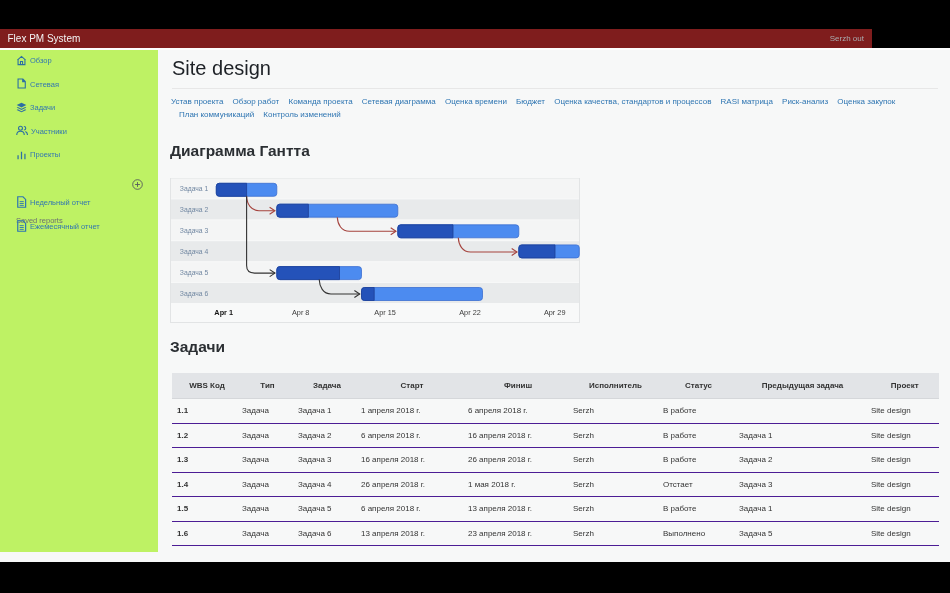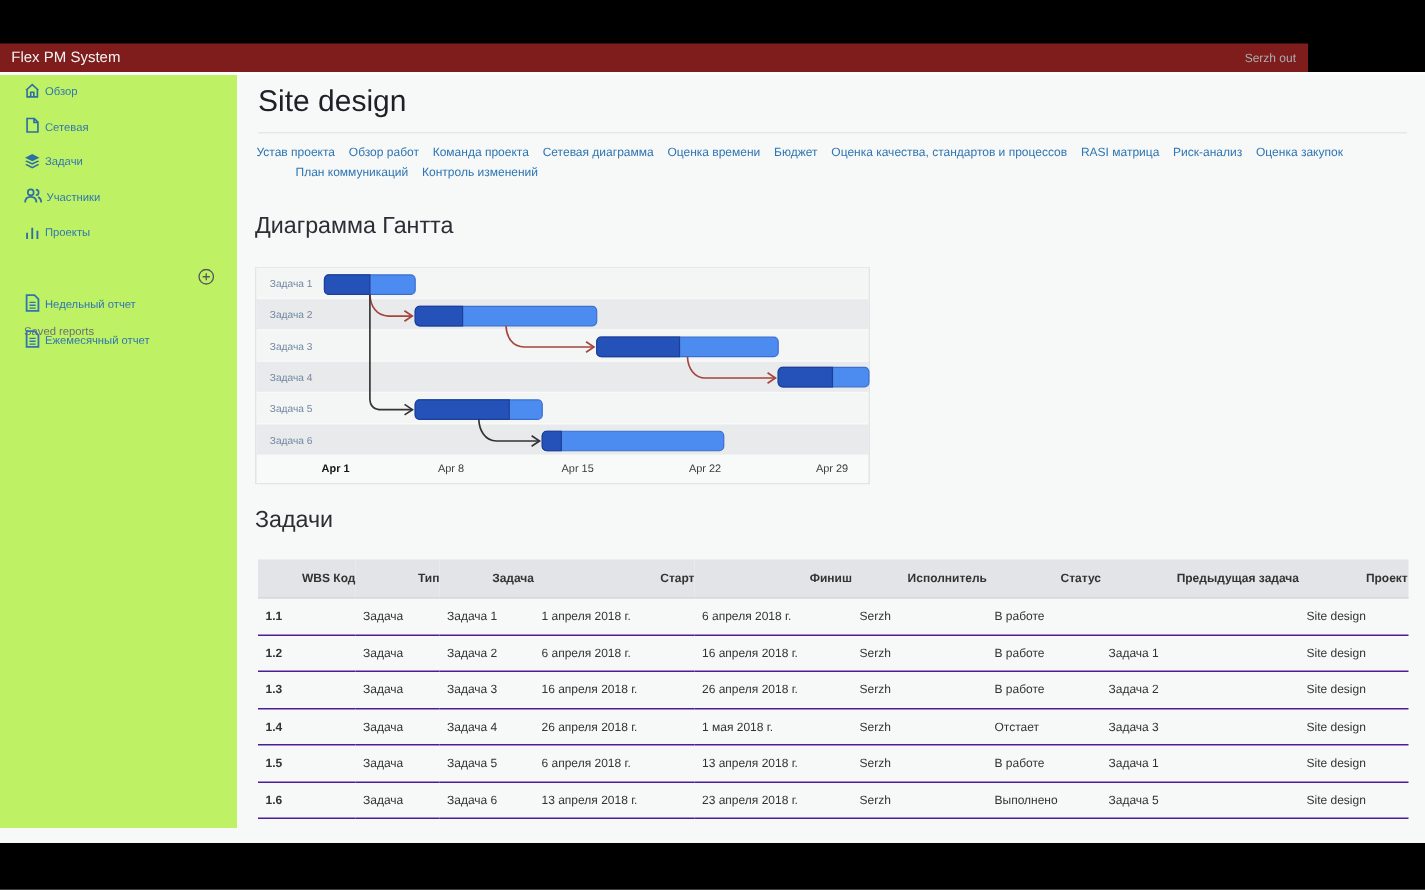--- a/index.html
+++ b/index.html
@@ -11,24 +11,24 @@
 #sidebar { position:absolute; left:0; top:1.5px; width:158px; height:502.5px; background:#bef264; }
 .sitem { position:absolute; left:16px; height:12px; }
 .sitem svg { position:absolute; left:0; top:0; }
 .sitem span { position:absolute; left:14px; top:1.9px; font-size:7.5px; color:#3276b1; white-space:nowrap; }
 .saved-hdr { position:absolute; left:16px; top:130.5px; font-size:7.5px; color:#6b6f73;margin-top:36px; }
 #main { position:absolute; left:158px; top:0; width:792px; height:514px; }
 h1.title { position:absolute; left:14px; top:9px; font-size:20px; font-weight:normal; color:#1d2126; }
 #hr1 { position:absolute; left:14px; top:40px; width:766px; border-top:1px solid #e7e7e7; }
 #links { position:absolute; left:13px; top:46.8px; width:790px; font-size:8px; line-height:13.5px; }
 #links a { color:#2e75b2; text-decoration:none; margin:0 4.6px; white-space:nowrap; }
-h2.sub { position:absolute; font-weight:normal; font-size:15.5px; color:#2b2f33; left:12px; }
+h2.sub { position:absolute; font-weight:bold; font-size:15.5px; color:#2b2f33; left:12px; }
 #gantt { position:absolute; left:12px; top:130px; }
 #tasks-table { position:absolute; left:14px; top:325px; width:766.5px; border-collapse:collapse; font-size:8px; color:#333; }
-#tasks-table th { background:#e2e4e7; text-align:right; font-weight:bold; padding:0 0 0 5px; height:25.6px; border-bottom:1px solid #d5d7da; }
+#tasks-table th { background:#e2e4e7; text-align:center; font-weight:bold; padding:0 0 0 5px; height:25.6px; border-bottom:1px solid #d5d7da; }
 #tasks-table td { padding:0 0 0 5px; height:24.5px; border-bottom:1px solid #4c1d95; }
 </style>
 </head>
 <body>
 <div id="navbar">
   <span class="brand">Flex PM System</span>
   <span class="signout">Serzh out</span>
 </div>
 <div id="page">
     <div style="position:absolute;left:0;top:0;width:950px;height:1.5px;background:#fdfdfd;z-index:5"></div>
@@ -85,21 +85,21 @@
           <path d="M4.5 7.5 H10 M4.5 10 H10 M4.5 12.5 H10" stroke-width="1.2"></path>
         </svg>
       <span>Ежемесячный отчет</span>
     </div>
   </div>
   <div id="main">
     <h1 class="title">Site design</h1>
     <div id="hr1"></div>
     <div id="links">
       <div><a style="margin-left:0">Устав проекта</a><a>Обзор работ</a><a>Команда проекта</a><a>Сетевая диаграмма</a><a>Оценка времени</a><a>Бюджет</a><a>Оценка качества, стандартов и процессов</a><a>RASI матрица</a><a>Риск-анализ</a><a>Оценка закупок</a></div>
-      <div style="margin-left:8px"><a style="margin-left:18px">План коммуникаций</a><a>Контроль изменений</a></div>
+      <div style="margin-left:8px"><a style="margin-left:0">План коммуникаций</a><a>Контроль изменений</a></div>
     </div>
     <h2 class="sub" style="top:94px">Диаграмма Гантта</h2>
     <svg id="gantt" width="410" height="145" viewBox="0 0 410 145">
       <rect x="0.5" y="0.5" width="409" height="144" fill="#f8f9f9" stroke="#e2e4e5" stroke-width="1"></rect>
       <rect x="1" y="0.5" width="408" height="20" fill="#f4f5f5"></rect>
       <rect x="1" y="21.4" width="408" height="20" fill="#e8eaeb"></rect>
       <rect x="1" y="42.3" width="408" height="20" fill="#f4f5f5"></rect>
       <rect x="1" y="63.2" width="408" height="20" fill="#e8eaeb"></rect>
       <rect x="1" y="84.1" width="408" height="20" fill="#f4f5f5"></rect>
       <rect x="1" y="105" width="408" height="20" fill="#e8eaeb"></rect>

